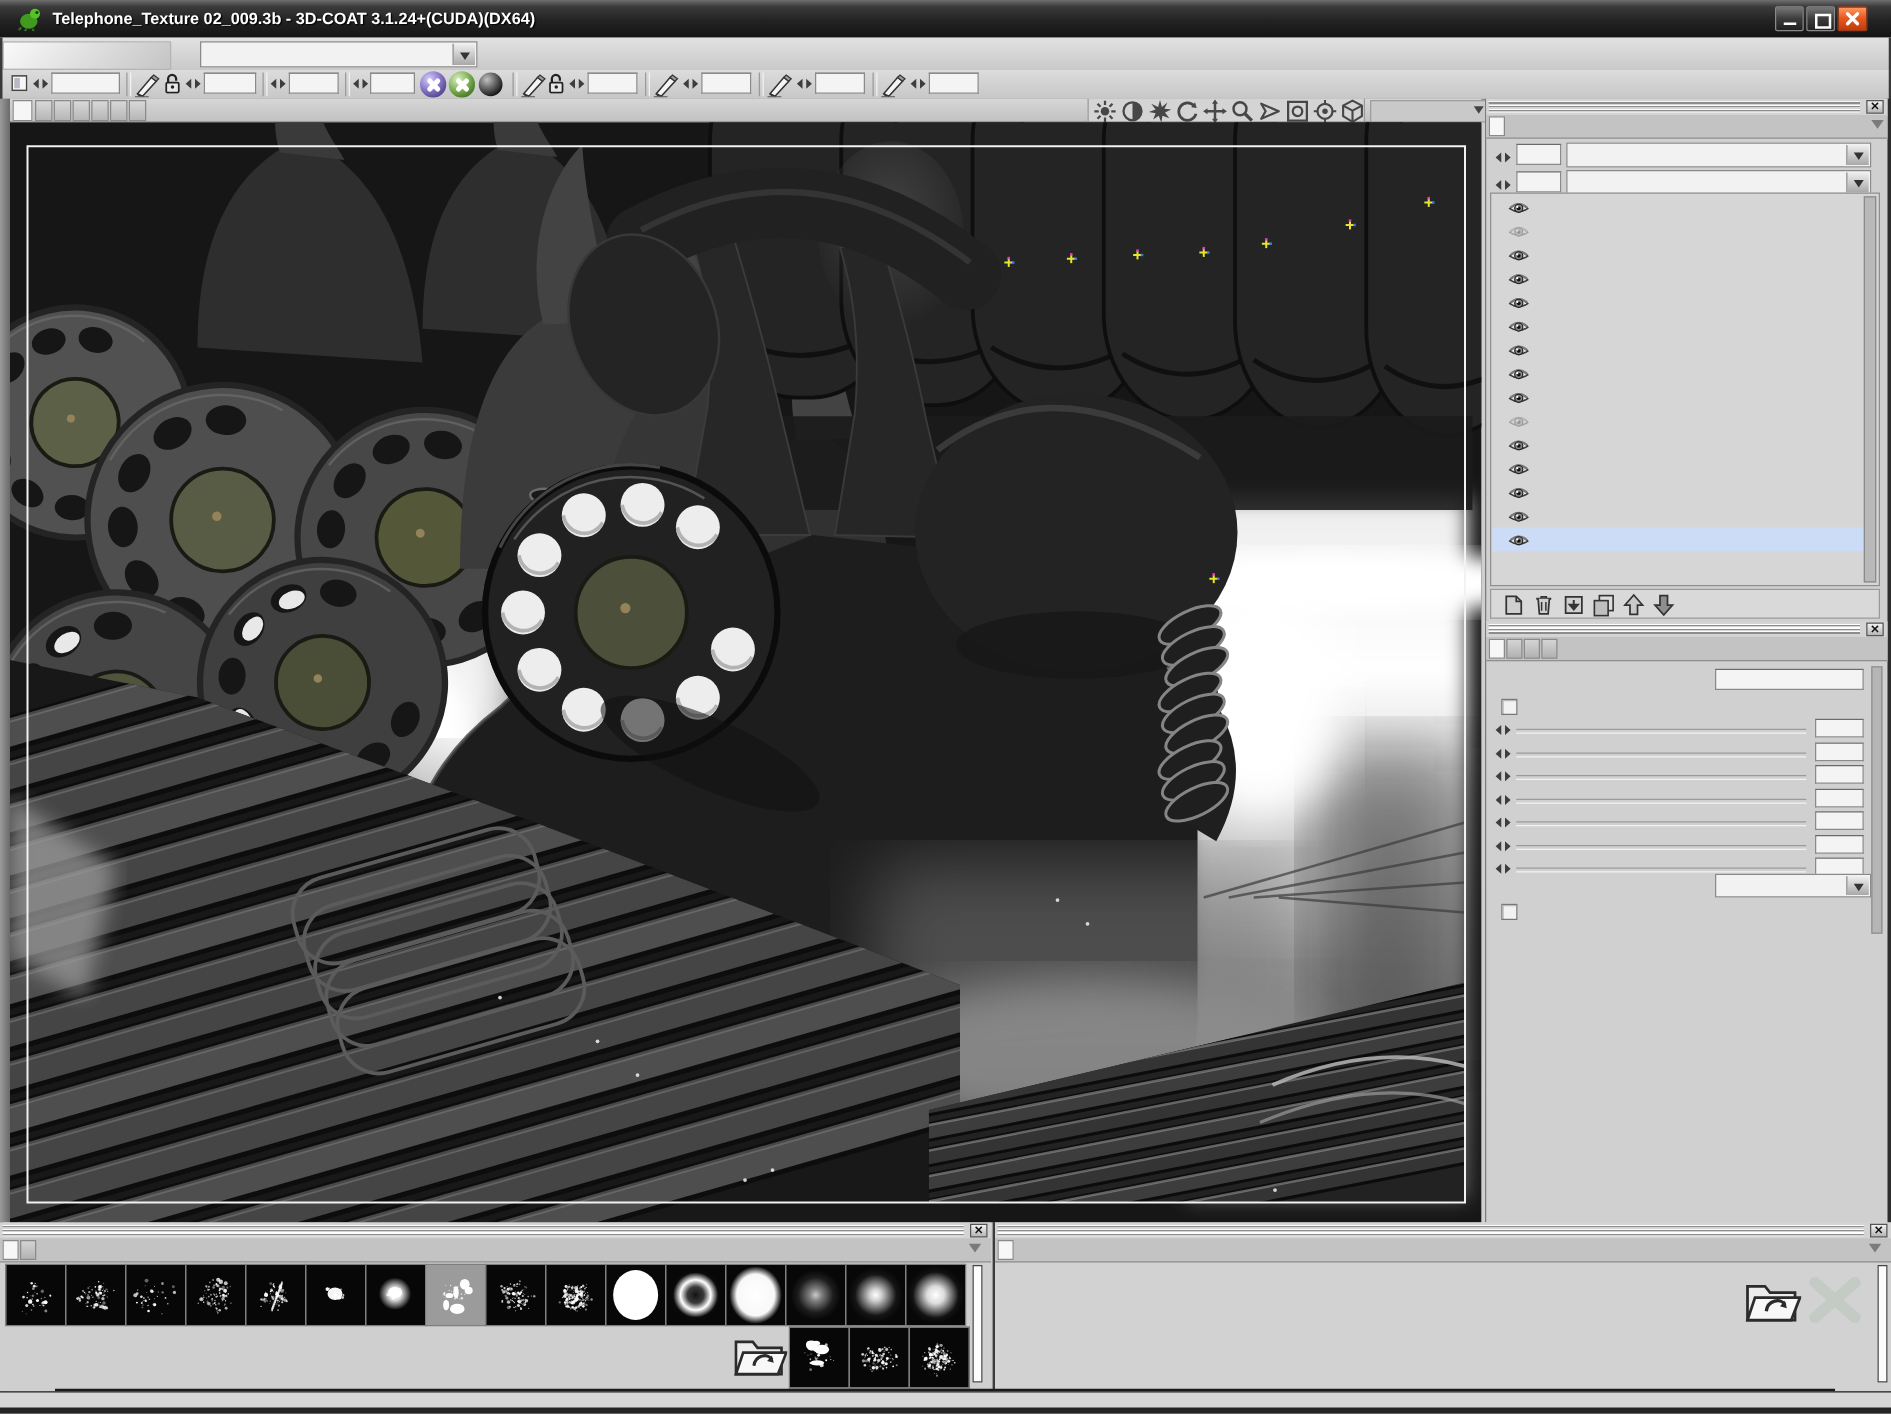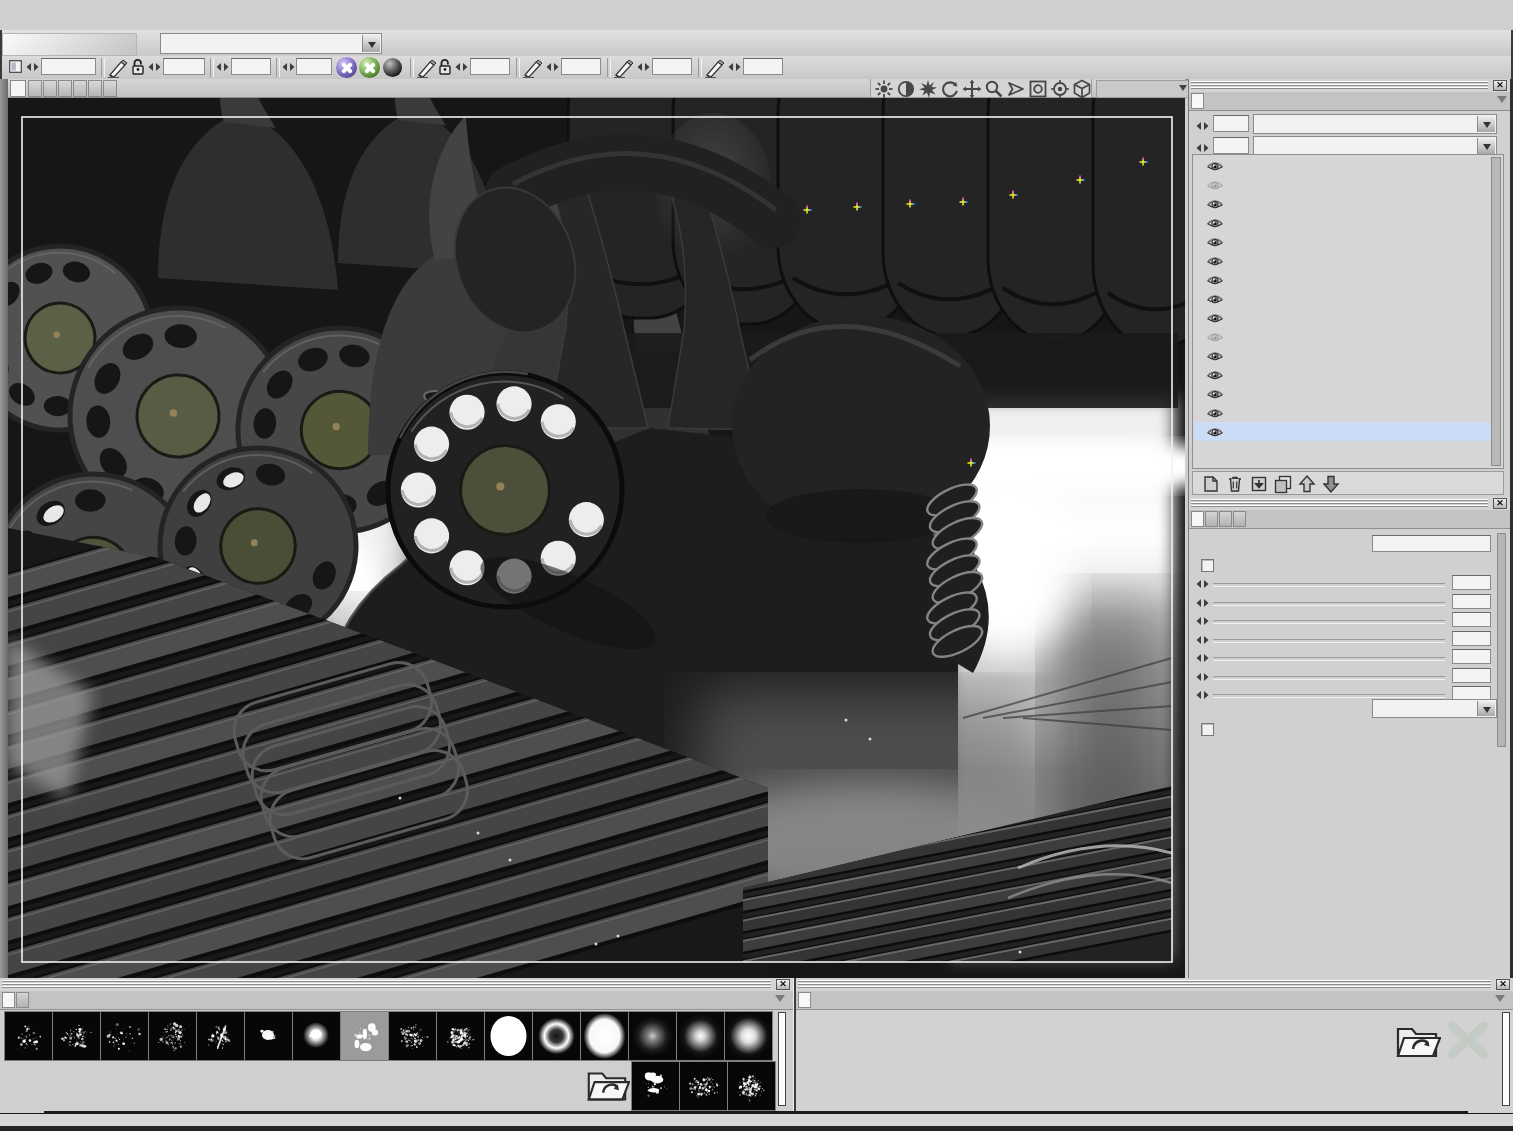--- a/index.html
+++ b/index.html
@@ -219,20 +219,40 @@
     <path d="M31 27 L36.5 28.5 L35 22.5 Z" fill="#2b2b2b"></path>
   </symbol>
   <symbol id="sym-bigx" viewBox="0 0 44 40">
     <path d="M6 6 L38 34 M38 6 L6 34" stroke="#c4cbc4" stroke-width="9" stroke-linecap="round"></path>
   </symbol>
 </defs>
 </svg>
 
 <div id="app">
 
+  <div class="abs" id="titlebar">
+    <svg class="abs" style="left:14px;top:5px" width="22" height="20" viewBox="0 0 22 20">
+      <ellipse cx="9" cy="12" rx="7" ry="6" fill="#3f9a1e"></ellipse>
+      <circle cx="14" cy="6" r="4" fill="#56c228"></circle>
+      <circle cx="15.5" cy="5" r="1.2" fill="#0d3a02"></circle>
+      <path d="M3 17 L1 19 M7 18 L6 20 M12 18 L13 20" stroke="#2f7a14" stroke-width="1.6"></path>
+    </svg>
+    <span id="title-text">Telephone_Texture 02_009.3b - 3D-COAT 3.1.24+(CUDA)(DX64)</span>
+    <div class="winbtn" id="btn-min" style="right:70px">
+      <div style="position:absolute;left:6px;bottom:4px;width:10px;height:2px;background:#fff"></div>
+    </div>
+    <div class="winbtn" id="btn-max" style="right:45px">
+      <div style="position:absolute;left:6px;top:5px;width:9px;height:8px;border:2px solid #fff"></div>
+    </div>
+    <div class="winbtn" id="btn-close" style="right:19px;width:24px">
+      <svg width="12" height="12" viewBox="0 0 12 12" style="margin-top:3px">
+          <path d="M2 2 L10 10 M10 2 L2 10" stroke="#fff" stroke-width="2.6" stroke-linecap="round"></path>
+        </svg>
+    </div>
+  </div>
 
   <div class="abs" id="menurow">
     <div class="abs" id="blankbtn"></div>
     <div class="abs combo" style="left:160px;top:3px;width:222px;height:21px">
       <div class="cval"></div>
       <div class="arrow"></div>
     </div>
   </div>
 
   <div class="abs" id="paramrow">

